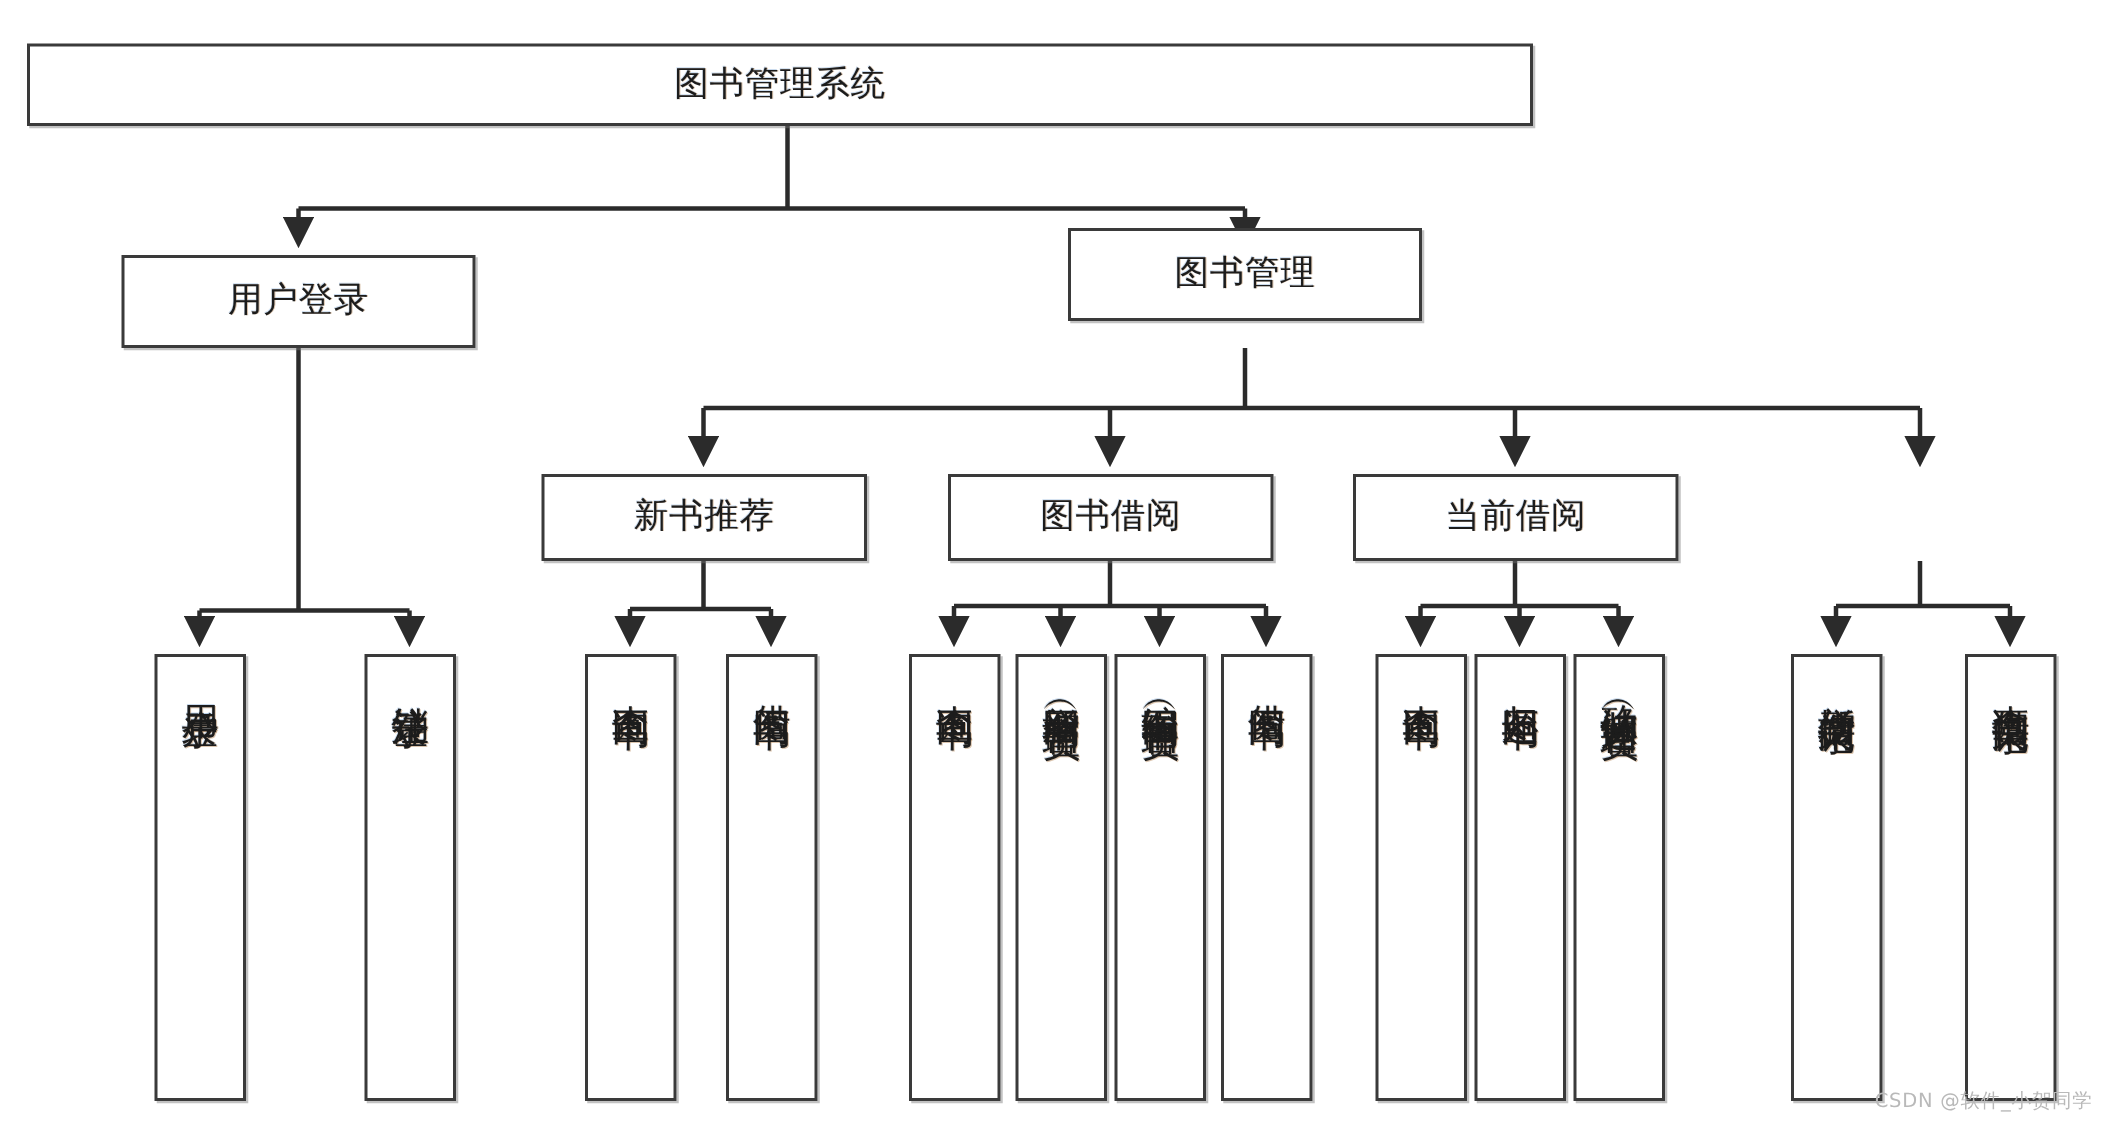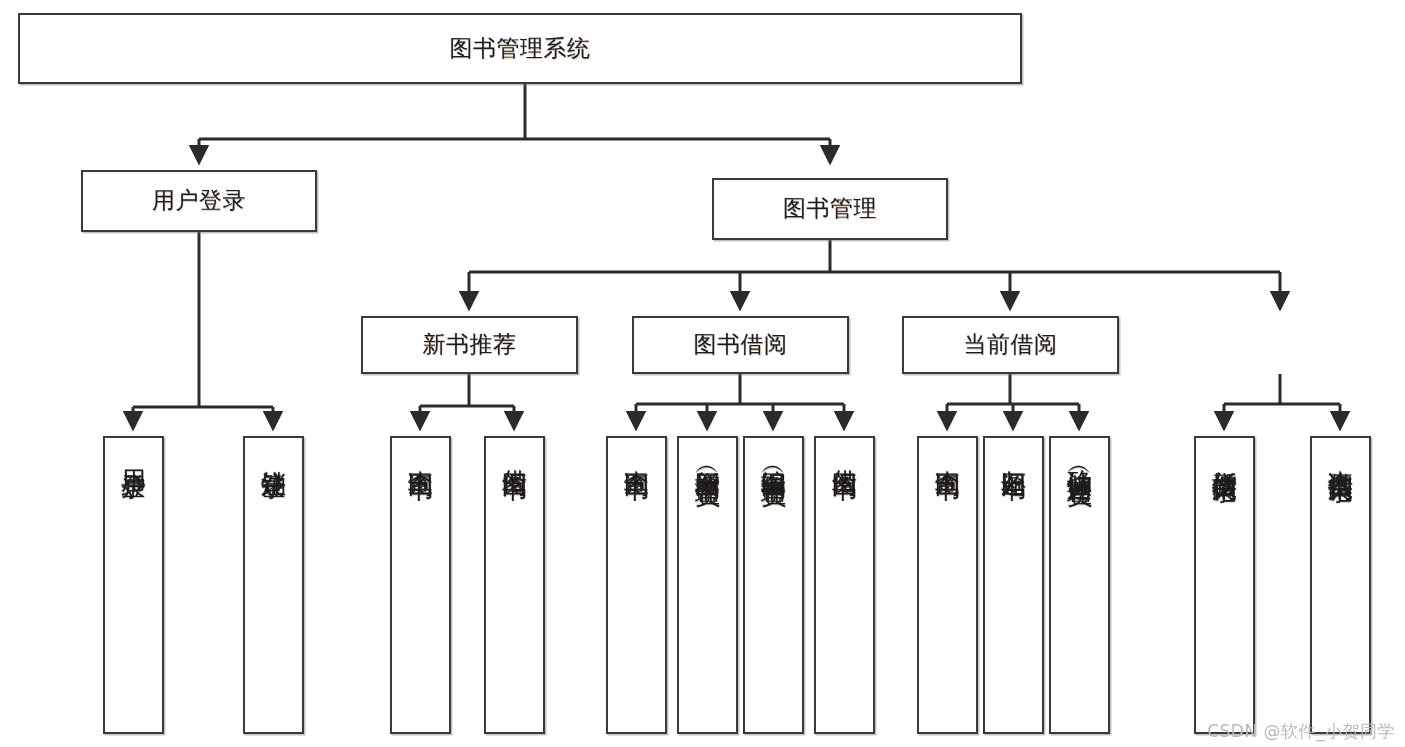--- a/index.html
+++ b/index.html
@@ -53,21 +53,21 @@
     text-orientation: upright;
     font-size: 25px;
     line-height: 1.0;
     letter-spacing: 2px;
     white-space: normal;
   }
   .watermark {
     position: absolute;
     right: 10px;
     bottom: 4px;
-    font-size: 17px;
+    font-size: 13px;
     color: #b9b9b9;
     letter-spacing: 0.5px;
     white-space: nowrap;
   }
 </style>
 </head>
 <body>
 
 <div id="canvas">
 
@@ -115,28 +115,28 @@
       <path d="M 1079 404 L 1079 428" marker-end="url(#arrow)"></path>
 
       <path d="M 1280 374 L 1280 404"></path>
       <path d="M 1224 404 L 1340 404"></path>
       <path d="M 1224 404 L 1224 428" marker-end="url(#arrow)"></path>
       <path d="M 1340 404 L 1340 428" marker-end="url(#arrow)"></path>
 
     </g>
   </svg>
 
-  <div class="node" style="left:18px; top:13px; width:1004px; height:71px;">
+  <div class="node" style="left:18px; top:29px; width:1004px; height:55px;">
     <span class="label">图书管理系统</span>
   </div>
 
   <div class="node" style="left:81px; top:170px; width:236px; height:62px;">
     <span class="label">用户登录</span>
   </div>
-  <div class="node" style="left:712px; top:178px; width:236px; height:62px;">
+  <div class="node" style="left:712px; top:152px; width:236px; height:62px;">
     <span class="label">图书管理</span>
   </div>
 
   <div class="node" style="left:632px; top:316px; width:217px; height:58px;">
     <span class="label">图书借阅</span>
   </div>
   <div class="node" style="left:361px; top:316px; width:217px; height:58px;">
     <span class="label">新书推荐</span>
   </div>
   <div class="node" style="left:902px; top:316px; width:217px; height:58px;">

